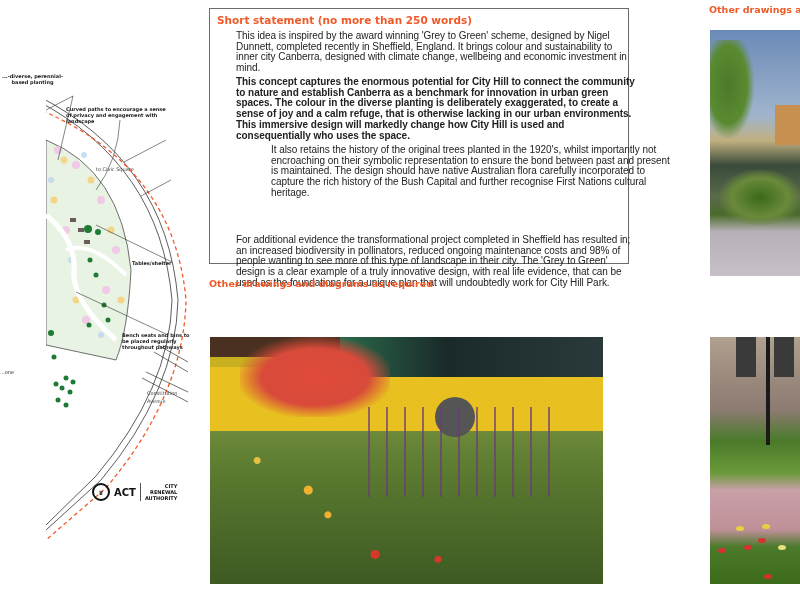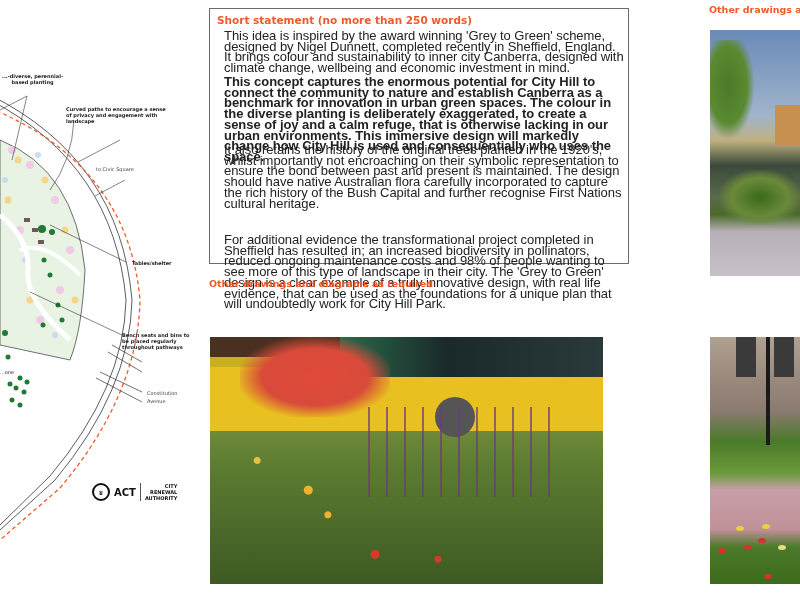--- a/index.html
+++ b/index.html
@@ -1,31 +1,31 @@
 <!DOCTYPE html>
 <html><head>
   <meta charset="utf-8">
   <style>
     html, body { margin:0; padding:0; }
     body { width:800px; height:600px; position:relative; overflow:hidden; background:#ffffff; font-family:"Liberation Sans", sans-serif; }
     .abs { position:absolute; }
     
-    .map { left:0; top:0; width:200px; height:600px; }
+    .map { left:0; top:0; width:200px; height:600px;padding-left:46px; }
     .map-label { position:absolute; font-family:"DejaVu Sans", sans-serif; font-weight:bold; font-size:5px; line-height:6px; color:#222; }
     .logo { left:92px; top:480px; width:90px; height:24px; display:flex; align-items:center; gap:4px; }
     .logo-crest { width:18px; height:18px; border:2px solid #111; border-radius:50%; box-sizing:border-box; display:flex; align-items:center; justify-content:center; font-size:6px; }
     .logo-act { font-family:"DejaVu Sans", sans-serif; font-weight:bold; font-size:10px; color:#111; }
     .logo-sep { width:1px; height:18px; background:#555; }
     .logo-cra { font-family:"DejaVu Sans", sans-serif; font-weight:bold; font-size:5px; line-height:6px; color:#111; text-align:right; }
     
     .statement { left:209px; top:8px; width:420px; height:256px; border:1px solid #6b6b6b; box-sizing:border-box;padding-left:44px; }
     .heading { font-family:"DejaVu Sans", sans-serif; font-weight:bold; color:#f05a28; font-size:10.5px; }
     .statement .heading { position:absolute; left:7px; top:5px; }
-    .para { position:absolute; left:14px; width:400px; font-size:13px; line-height:10.7px; color:#222; letter-spacing:-0.05px; }
-    .p1 { top:22px; } .p2 { top:68px;font-weight:bold; } .p3 { top:136px; } .p4 { top:192px;margin-top:34px; }
+    .para { position:absolute; left:26px; width:400px; font-size:10px; line-height:10.7px; color:#222; letter-spacing:-0.05px; }
+    .p1 { top:22px; } .p2 { top:68px;font-weight:bold; } .p3 { top:136px;margin-left:35px; } .p4 { top:192px;margin-top:34px; }
     .h-other-mid { left:209px; top:278px; font-size:9.5px; }
     .h-other-right { left:709px; top:4px; font-size:9.5px; white-space:nowrap; }
     
     .photo { position:absolute; overflow:hidden; }
     .photo-flowers { left:210px; top:337px; width:393px; height:247px;
       background:
         radial-gradient(circle at 42% 88%, #d8382a 0 4px, transparent 5px),
         radial-gradient(circle at 58% 90%, #d8382a 0 3px, transparent 4px),
         radial-gradient(circle at 25% 62%, #f0b030 0 4px, transparent 5px),
         radial-gradient(circle at 30% 72%, #f0b030 0 3px, transparent 4px),

